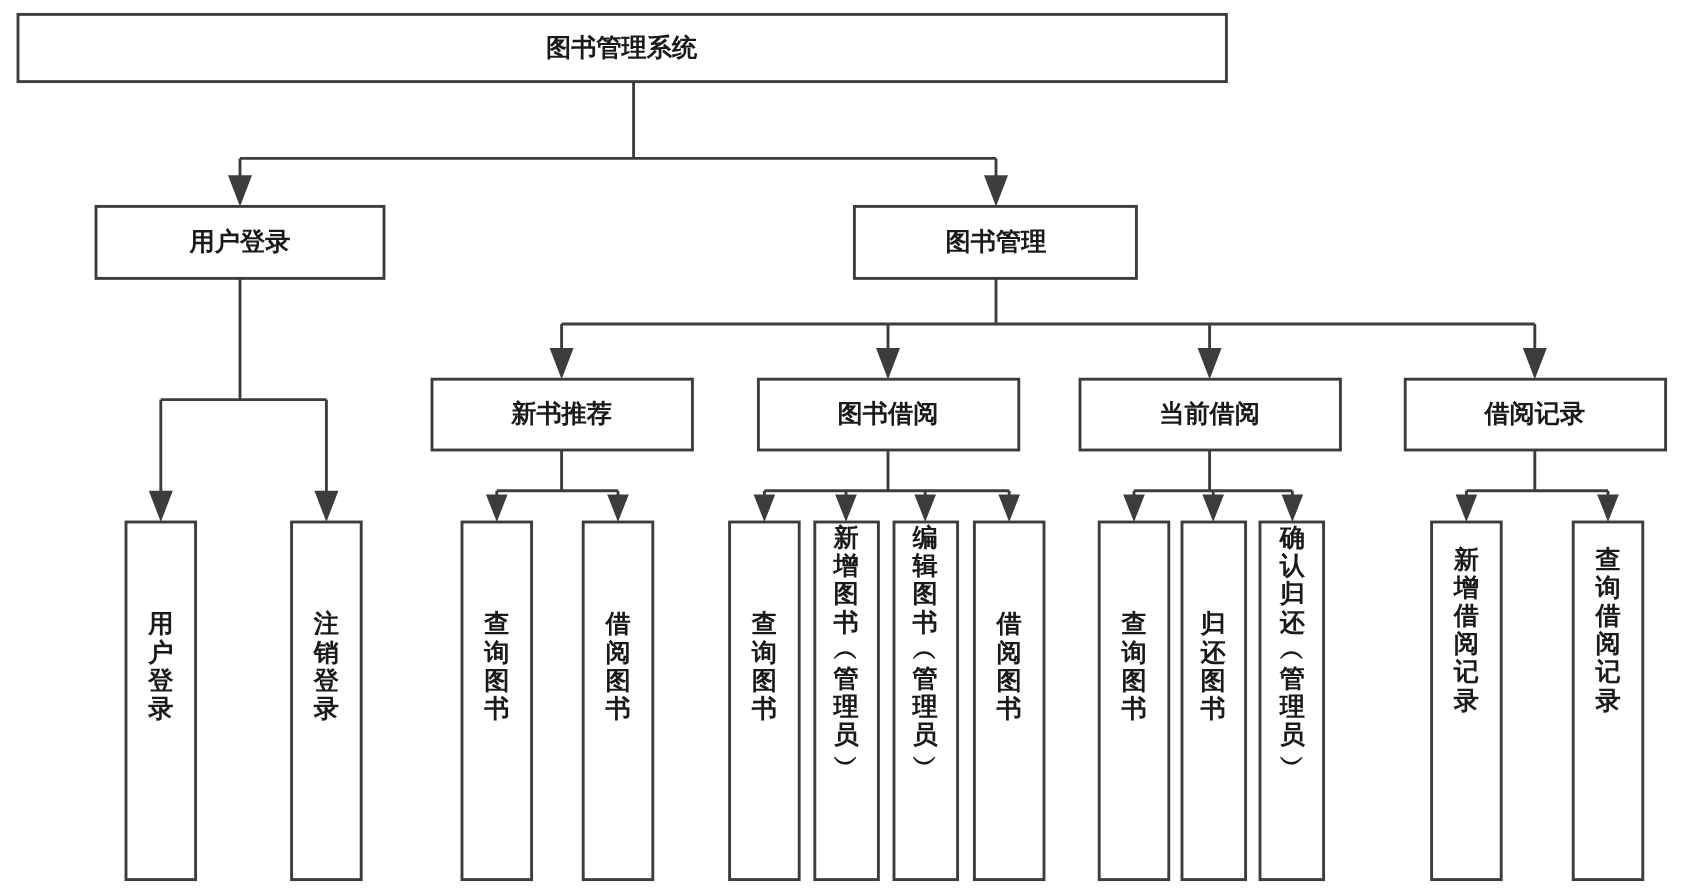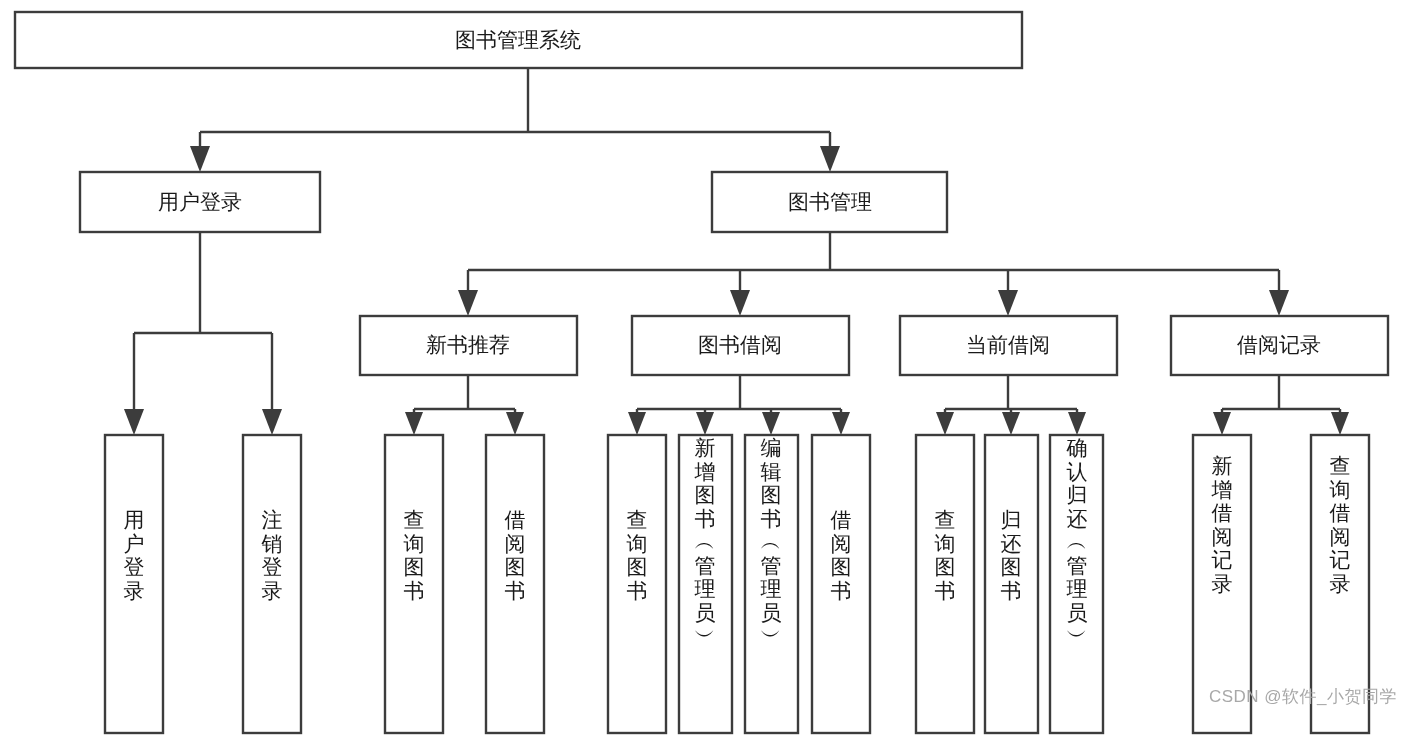--- a/index.html
+++ b/index.html
@@ -11,20 +11,21 @@
     width: 1405px;
     height: 747px;
     font-family: "Liberation Sans", "DejaVu Sans", sans-serif;
     overflow: hidden;
     position: relative;
   }
   #diagram-root {
     position: relative;
     width: 1405px;
     height: 712px;
+    font-weight: bold;
   }
   svg.diagram-canvas {
     position: absolute;
     left: 0;
     top: 0;
     width: 1405px;
     height: 747px;
   }
   .node-box {
     fill: #ffffff;
@@ -214,14 +215,13 @@
       <rect class="node-box" x="1193" y="435" width="58" height="298"></rect>
       <text class="node-label-v"><tspan x="1222" y="473">新</tspan><tspan x="1222" y="496.5">增</tspan><tspan x="1222" y="520">借</tspan><tspan x="1222" y="543.5">阅</tspan><tspan x="1222" y="567">记</tspan><tspan x="1222" y="590.5">录</tspan></text>
     </g>
     <g>
       <rect class="node-box" x="1311" y="435" width="58" height="298"></rect>
       <text class="node-label-v"><tspan x="1340" y="473">查</tspan><tspan x="1340" y="496.5">询</tspan><tspan x="1340" y="520">借</tspan><tspan x="1340" y="543.5">阅</tspan><tspan x="1340" y="567">记</tspan><tspan x="1340" y="590.5">录</tspan></text>
     </g>
 
   </svg>
 
-  <div class="watermark-text">CSDN @软件_小贺同学</div>
 </div>
 
 </body></html>

